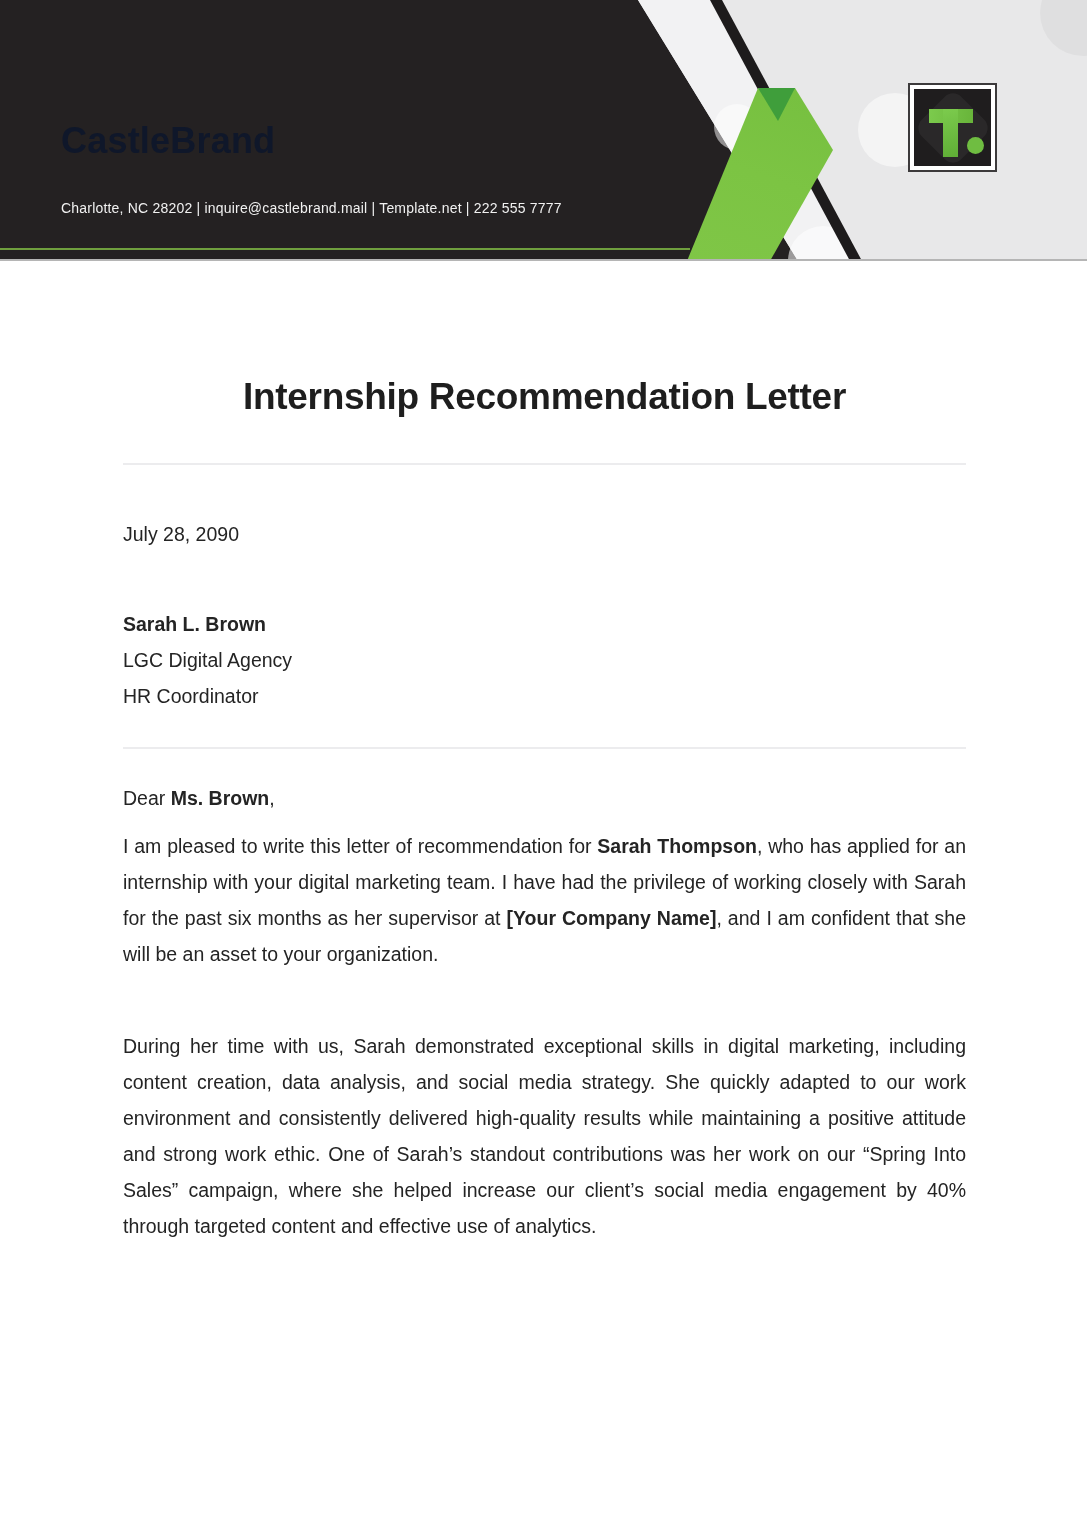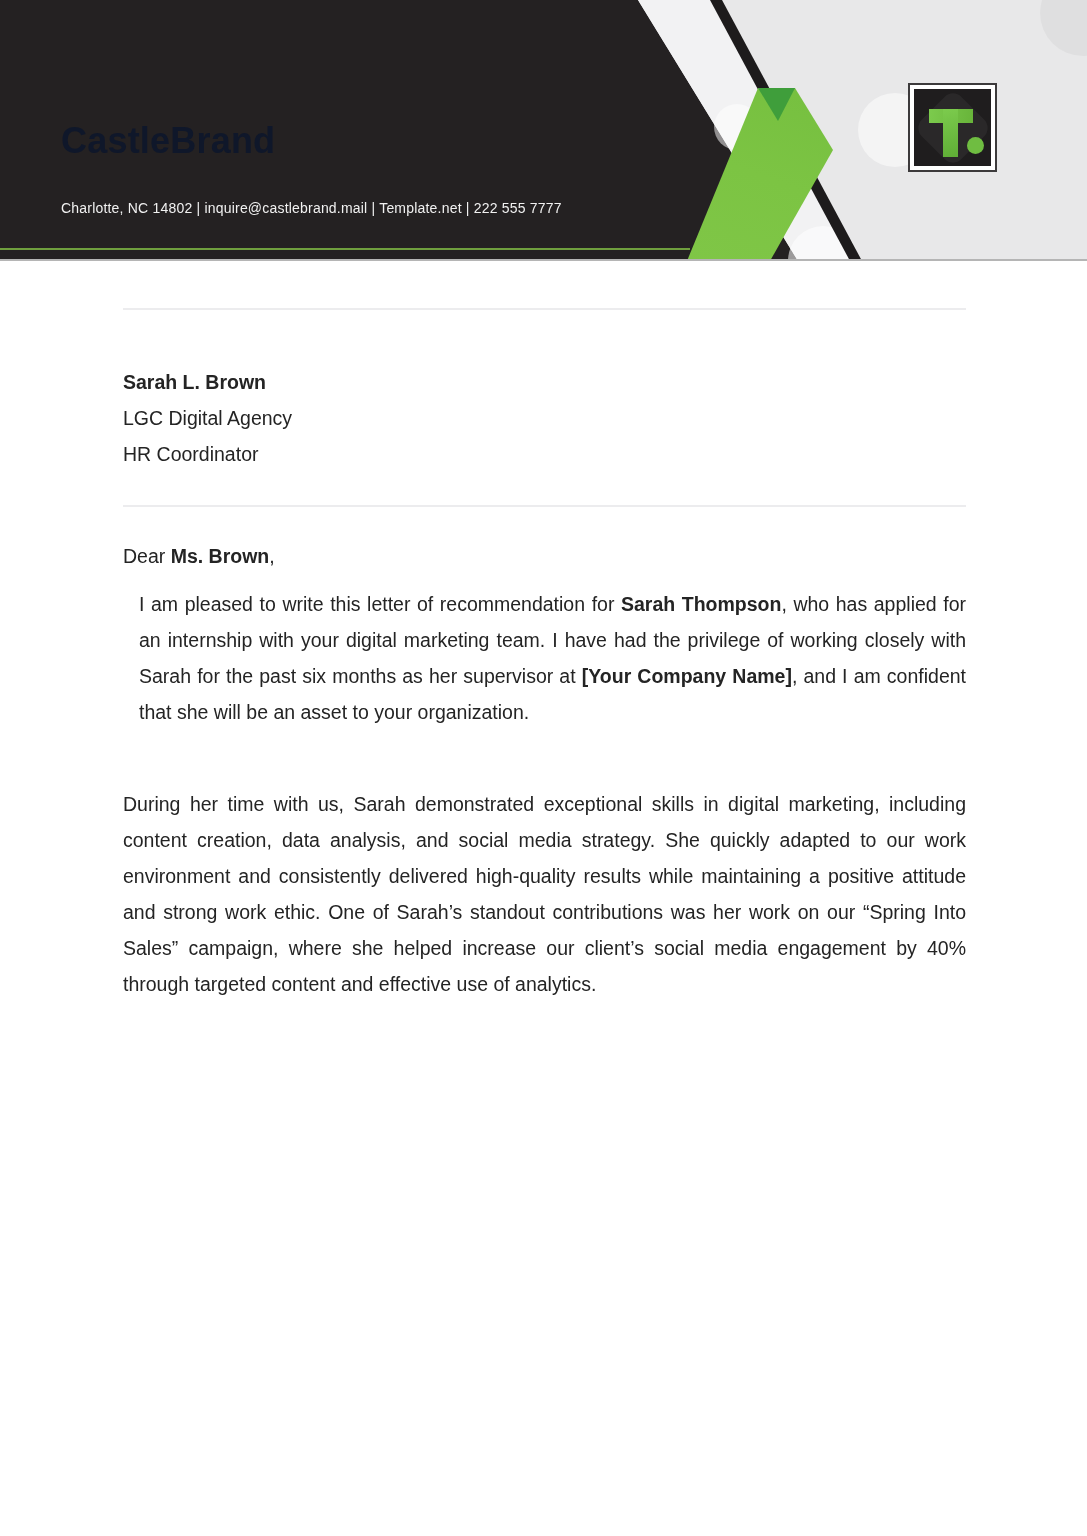--- a/index.html
+++ b/index.html
@@ -96,55 +96,57 @@
   .divider { height:2px; background:#ececee; border:0; }
   .divider-1 { margin-top:47px; }
   .divider-2 { margin-top:33px; }
 
   .body-text { font-size:19.5px; line-height:36px; color:#242424; }
   .doc-date { margin-top:51px; }
   .recipient-block { margin-top:54px; }
   .recipient-name { font-weight:700;margin-top:20px; }
   .salutation { margin-top:31px; }
   .para { text-align:justify; }
-  .para-1 { margin-top:12px;margin-left:16px; }
+  .para-1 { margin-top:12px; }
   .para-2 { margin-top:56px; }
   b, .bold { font-weight:700; }
 </style>
 </head>
 <body>
 
 <header class="letterhead">
   <div class="circle c2"></div>
   <div class="circle c4"></div>
   <div class="shape dark-panel"></div>
   <div class="shape light-band"></div>
   <div class="circle c1"></div>
   <div class="circle c3"></div>
   <div class="shape diag-stripe"></div>
   <div class="accent-line"></div>
   <div class="shape ribbon"></div>
   <div class="shape ribbon-fold"></div>
 
   <div class="brand-name">CastleBrand</div>
-  <div class="brand-contact">Charlotte, NC 14802 | inquire@castlebrand.mail | Template.net | 222 555 7777</div>
+  <div class="brand-contact">Charlotte, NC 28202 | inquire@castlebrand.mail | Template.net | 222 555 7777</div>
 
   <div class="logo">
     <div class="logo-core">
       <div class="logo-diamond"></div>
       <div class="logo-t-bar"></div>
       <div class="logo-t-stem"></div>
       <div class="logo-dot"></div>
     </div>
   </div>
 </header>
 
 <main class="content">
+  <h1 class="doc-title">Internship Recommendation Letter</h1>
   <div class="divider divider-1"></div>
 
+  <div class="body-text doc-date">July 28, 2090</div>
 
   <div class="body-text recipient-block">
     <div class="recipient-name">Sarah L. Brown</div>
     <div>LGC Digital Agency</div>
     <div>HR Coordinator</div>
   </div>
 
   <div class="divider divider-2"></div>
 
   <p class="body-text salutation"><span>Dear </span><span class="bold">Ms. Brown</span><span>,</span></p>

